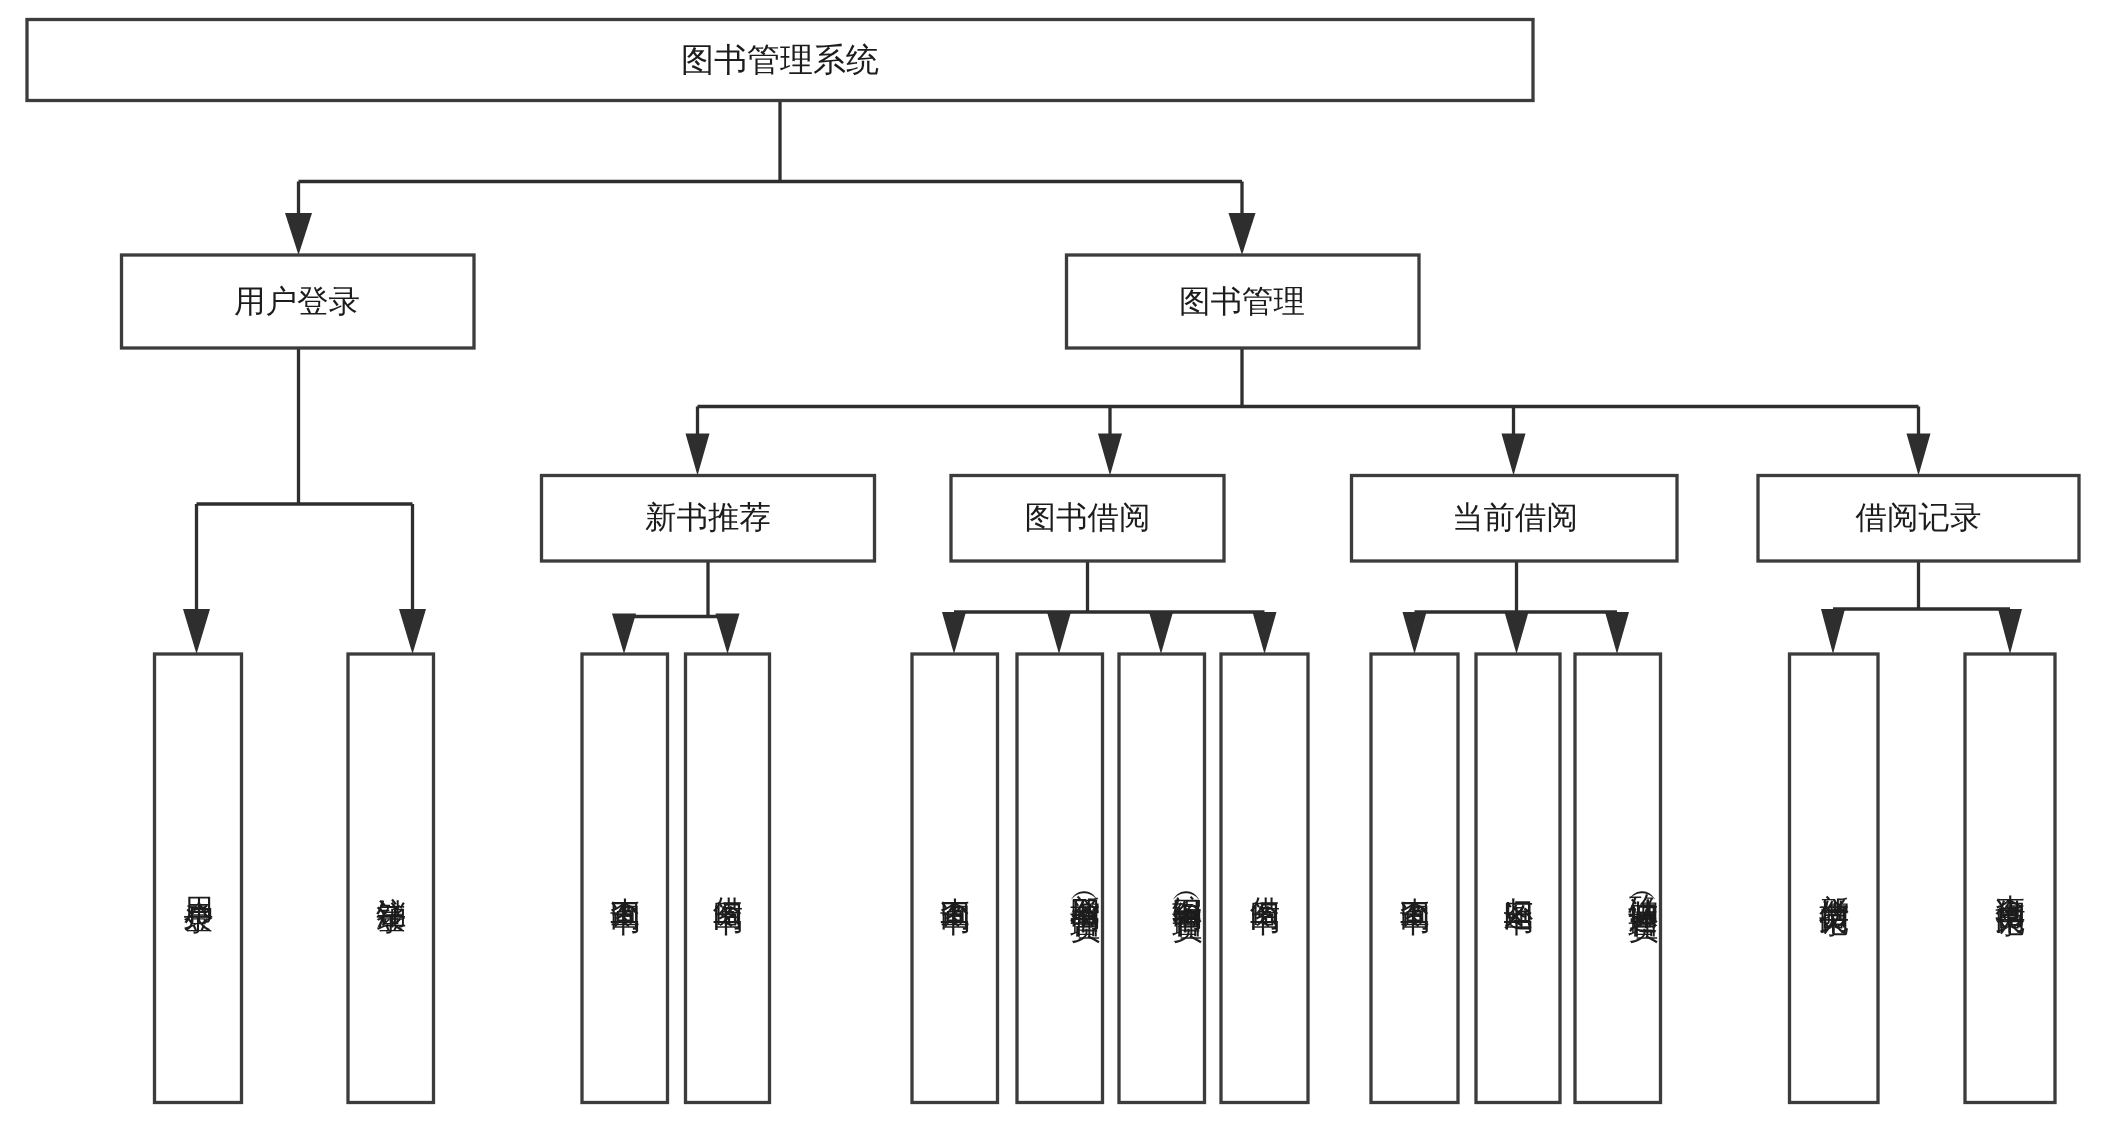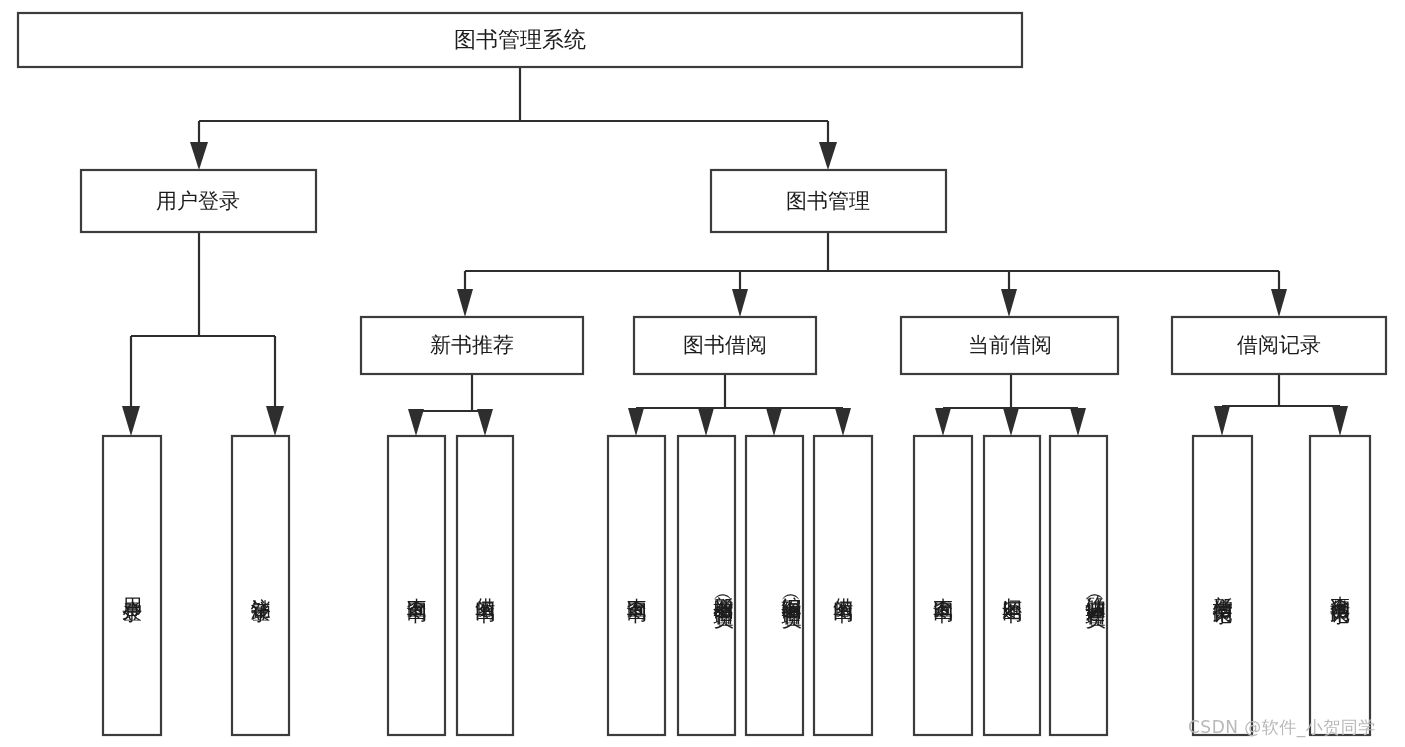--- a/index.html
+++ b/index.html
@@ -228,15 +228,14 @@
 
   <div class="leaf-label" style="left:1050px; top:442px; width:57px; height:293px;
               display:flex; align-items:flex-start; justify-content:center;">确认归还（管理员）</div>
 
   <div class="leaf-label" style="left:1193px; top:436px; width:59px; height:299px;
               display:flex; align-items:center; justify-content:center;">新增借阅记录</div>
 
   <div class="leaf-label" style="left:1310px; top:436px; width:60px; height:299px;
               display:flex; align-items:center; justify-content:center;">查询借阅记录</div>
 
-  <div class="watermark">CSDN @软件_小贺同学</div>
 
 </div>
 
 </body></html>

